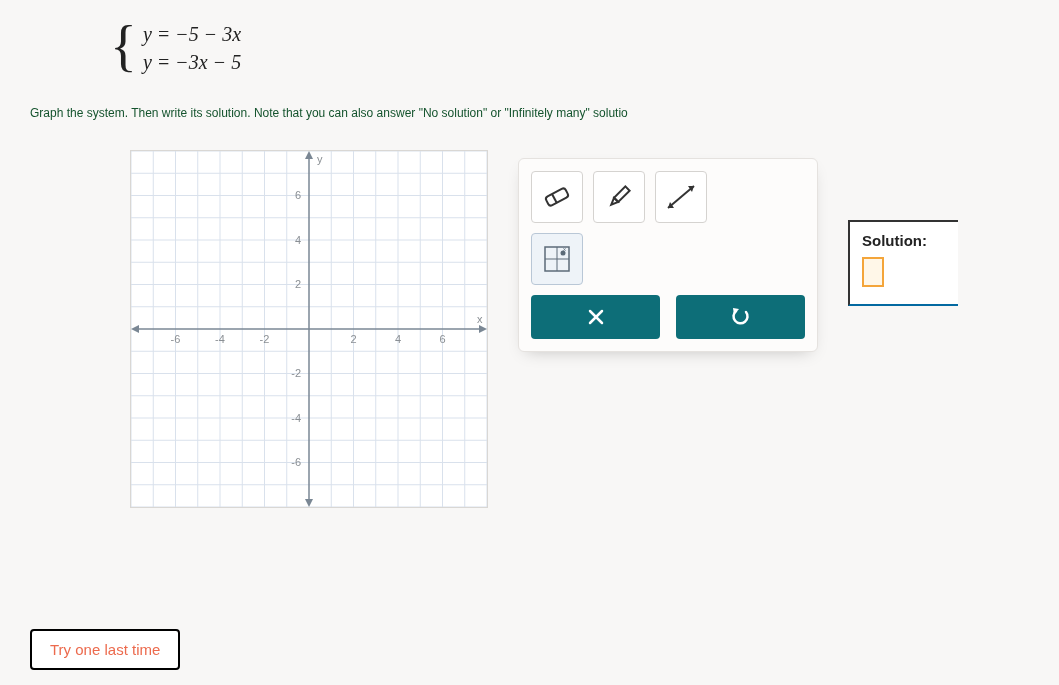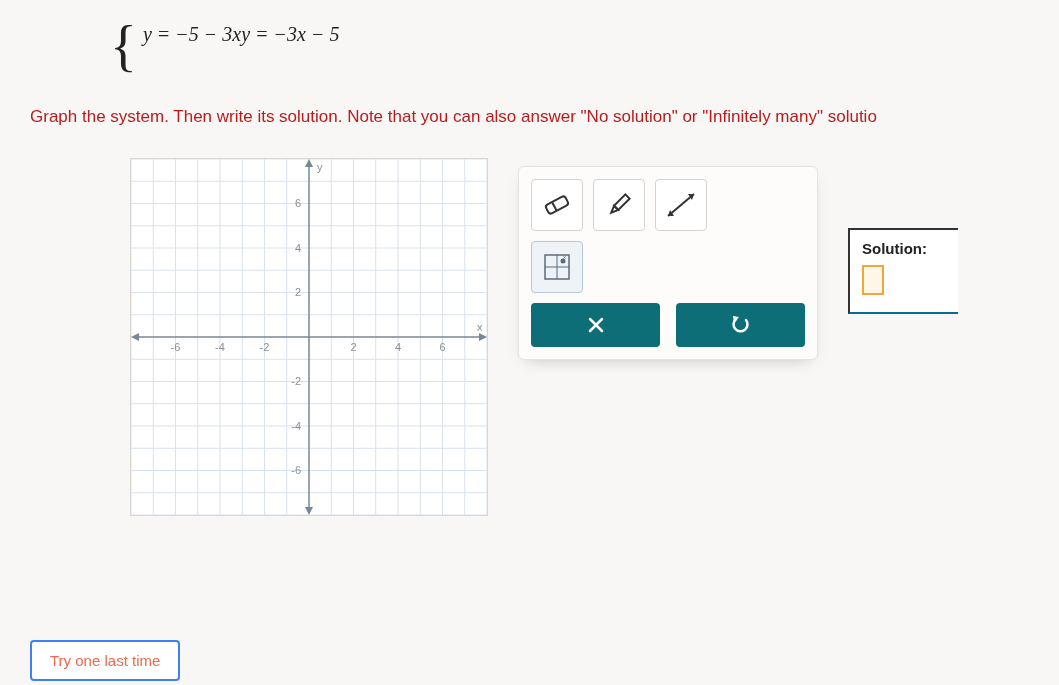--- a/index.html
+++ b/index.html
@@ -25,28 +25,28 @@
     font-style: italic;
   }
   .brace {
     font-size: 56px;
     line-height: 56px;
     font-style: normal;
     margin-right: 6px;
     position: relative;
     top: -2px;
   }
-  .eqlines { display:flex; flex-direction:row; justify-content:center; }
+  .eqlines { display:flex; flex-direction:column; justify-content:center; }
   .eqline { line-height: 28px; white-space: nowrap; }
 
   .instruction {
     margin: 12px 0 28px 0;
-    font-size: 17px;
+    font-size: 12px;
     line-height: 1.5;
-    color: #b91c1c;
+    color: #14532d;
     white-space: nowrap;
   }
 
   .workarea {
     display: flex;
     align-items: flex-start;
     gap: 30px;
     margin-left: 100px;
   }
 
@@ -135,22 +135,22 @@
     height: 30px;
     border: 2px solid #f4a53a;
     background: #fff7e8;
     display:inline-block;
   }
 
   
   .try-btn {
     position: absolute;
     left: 30px;
-    bottom: 4px;
-    border: 2px solid #3b82f6;
+    bottom: 15px;
+    border: 2px solid #000000;
     border-radius: 4px;
     background: #fff;
     color: #ec6a4d;
     font-size: 15px;
     padding: 10px 18px;
     cursor: pointer;
     font-family: inherit;
   }
 </style>
 </head>

